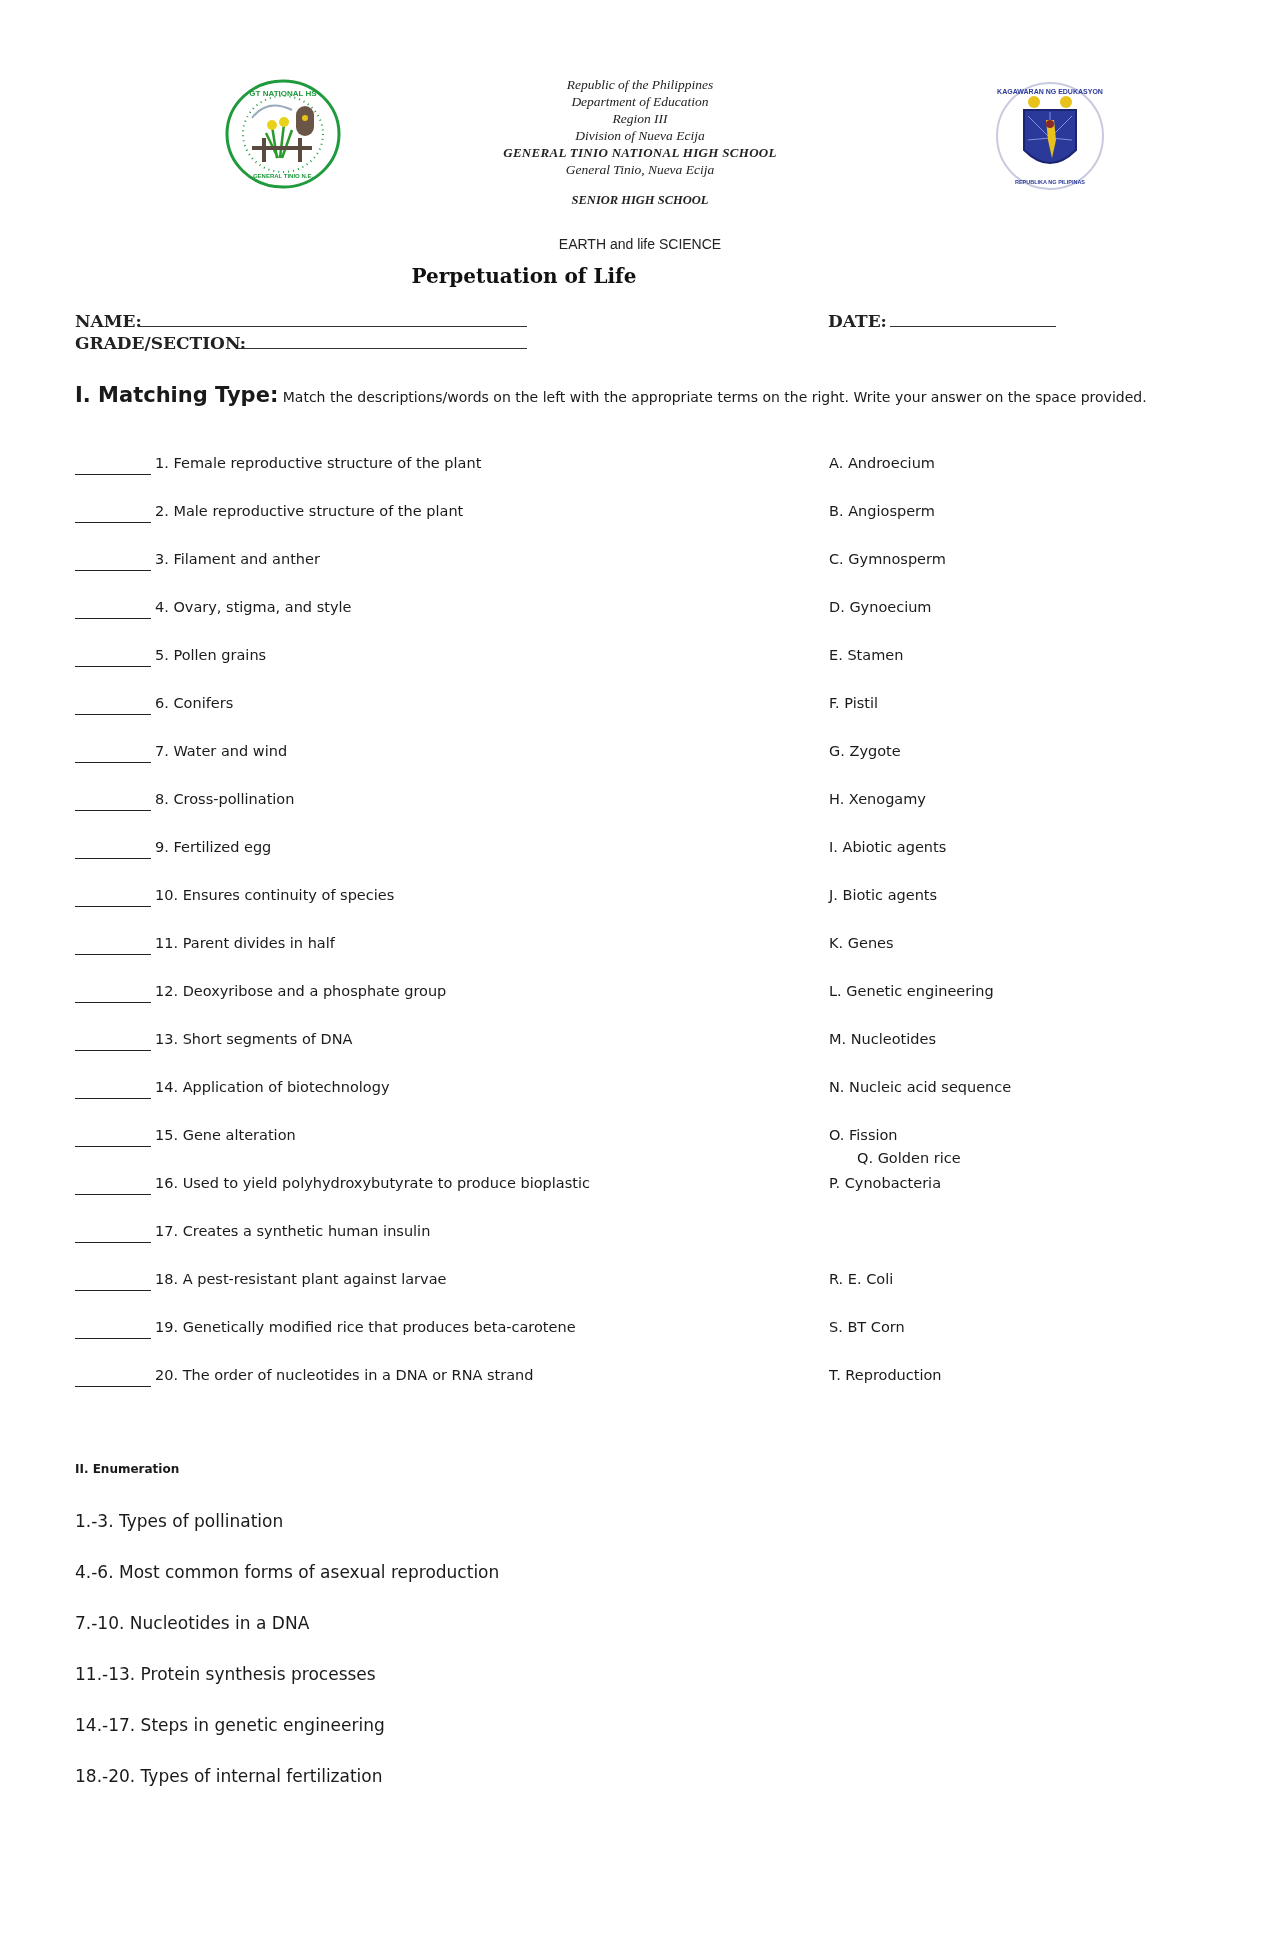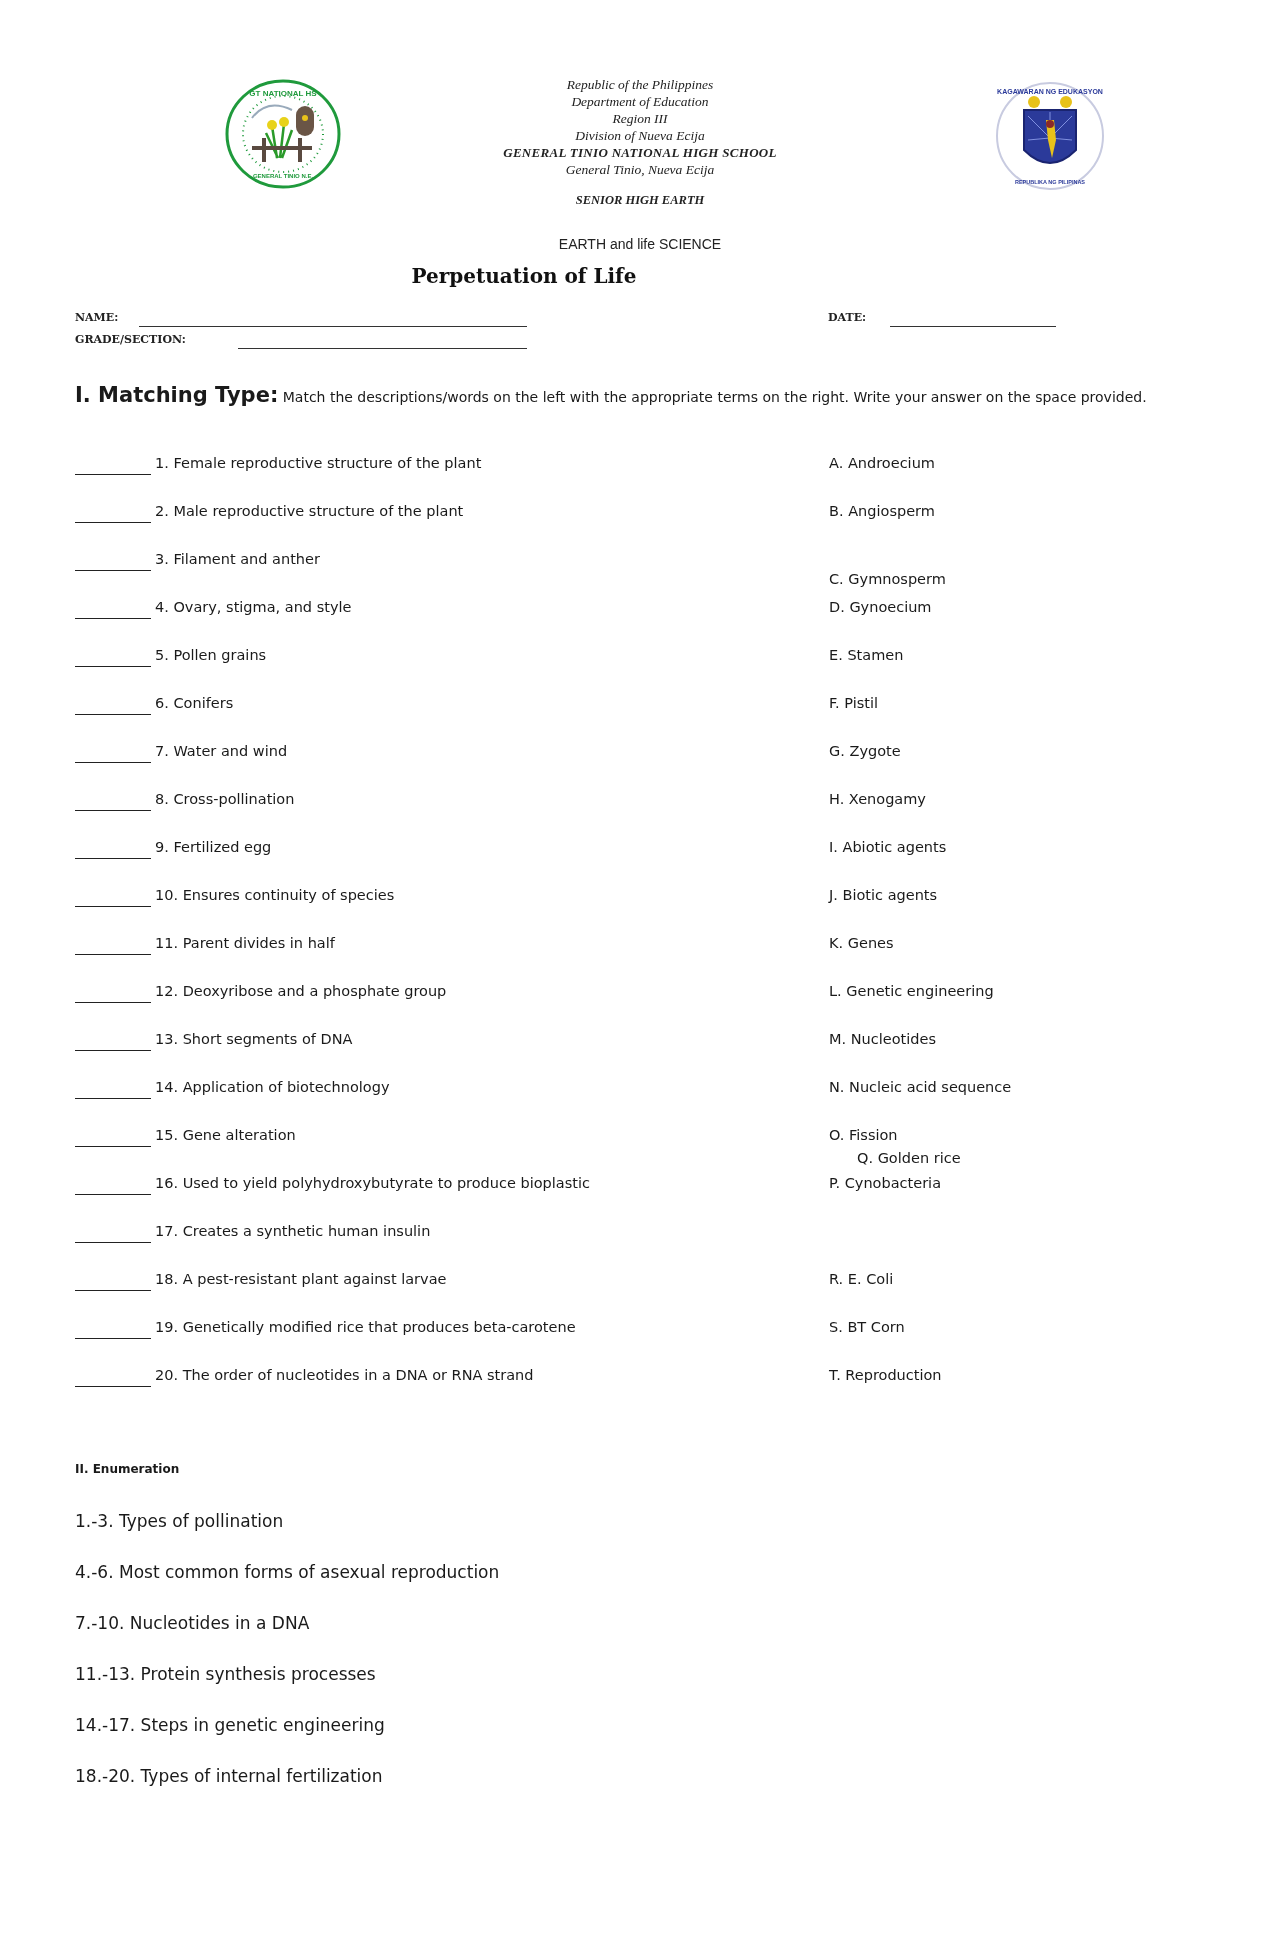--- a/index.html
+++ b/index.html
@@ -13,21 +13,21 @@
     .hdr-text .school { font-weight: bold; letter-spacing: 0.3px; font-size: 13px; }
     .hdr-text .shs { font-weight: bold; font-size: 12.5px; margin-top: 14px; }
 
     .logo { position: absolute; }
 
     .subject { position: absolute; left: 0; width: 1280px; top: 236px; text-align: center;
       font-family: "Liberation Sans", sans-serif; font-size: 14px; color: #222; }
     .title { position: absolute; left: 0; width: 1048px; top: 264px; text-align: center;
       font-family: "DejaVu Serif", serif; font-weight: bold; font-size: 20px; color: #111; }
 
-    .field-label { font-family: "DejaVu Serif", serif; font-weight: bold; font-size: 11px; color: #222; }
+    .field-label { font-family: "DejaVu Serif", serif; font-weight: bold; font-size: 17px; color: #222; }
     .line { position: absolute; border-bottom: 1.5px solid #333; height: 0; }
 
     .hand { font-family: "DejaVu Sans", sans-serif; color: #1a1a1a; }
 
     .instr { position: absolute; left: 75px; width: 1130px; top: 382px;
       font-size: 14px; line-height: 26px; text-align: justify; }
     .instr .lead { font-weight: bold; font-size: 21px; }
 
     .mrow { position: absolute; left: 75px; height: 26px; font-size: 14.5px; }
     .blank { position: absolute; left: 0; bottom: 6px; width: 76px; border-bottom: 1.5px solid #222; }
@@ -58,21 +58,21 @@
   </svg>
 </div>
 
 <div class="hdr-text">
   <div>Republic of the Philippines</div>
   <div>Department of Education</div>
   <div>Region III</div>
   <div>Division of Nueva Ecija</div>
   <div class="school">GENERAL TINIO NATIONAL HIGH SCHOOL</div>
   <div>General Tinio, Nueva Ecija</div>
-  <div class="shs">SENIOR HIGH EARTH</div>
+  <div class="shs">SENIOR HIGH SCHOOL</div>
 </div>
 
 <div class="logo" style="left:994px; top:80px; width:112px; height:112px;">
   <svg width="112" height="112" viewBox="0 0 112 112">
     <circle cx="56" cy="56" r="53" fill="#fff" stroke="#c8cbe0" stroke-width="2"></circle>
     <path d="M30 30 L82 30 L82 70 Q56 96 30 70 Z" fill="#2b3a9a" stroke="#1a2470" stroke-width="2"></path>
     <g stroke="#8090e0" stroke-width="1">
       <line x1="56" y1="58" x2="34" y2="36"></line>
         <line x1="56" y1="58" x2="78" y2="36"></line>
       <line x1="56" y1="58" x2="56" y2="32"></line>
@@ -183,21 +183,21 @@
     </div>
   <div class="mrow hand" style="top:1367px;">
       <span class="blank"></span>
       <span class="qtext">20. The order of nucleotides in a DNA or RNA strand</span>
     </div>
 </div>
 
 <div>
   <div class="ans hand" style="top:455px;">A. Androecium</div>
   <div class="ans hand" style="top:503px;">B. Angiosperm</div>
-  <div class="ans hand" style="top:551px;margin-top:20px;">C. Gymnosperm</div>
+  <div class="ans hand" style="top:551px;">C. Gymnosperm</div>
   <div class="ans hand" style="top:599px;">D. Gynoecium</div>
   <div class="ans hand" style="top:647px;">E. Stamen</div>
   <div class="ans hand" style="top:695px;">F. Pistil</div>
   <div class="ans hand" style="top:743px;">G. Zygote</div>
   <div class="ans hand" style="top:791px;">H. Xenogamy</div>
   <div class="ans hand" style="top:839px;">I. Abiotic agents</div>
   <div class="ans hand" style="top:887px;">J. Biotic agents</div>
   <div class="ans hand" style="top:935px;">K. Genes</div>
   <div class="ans hand" style="top:983px;">L. Genetic engineering</div>
   <div class="ans hand" style="top:1031px;">M. Nucleotides</div>

